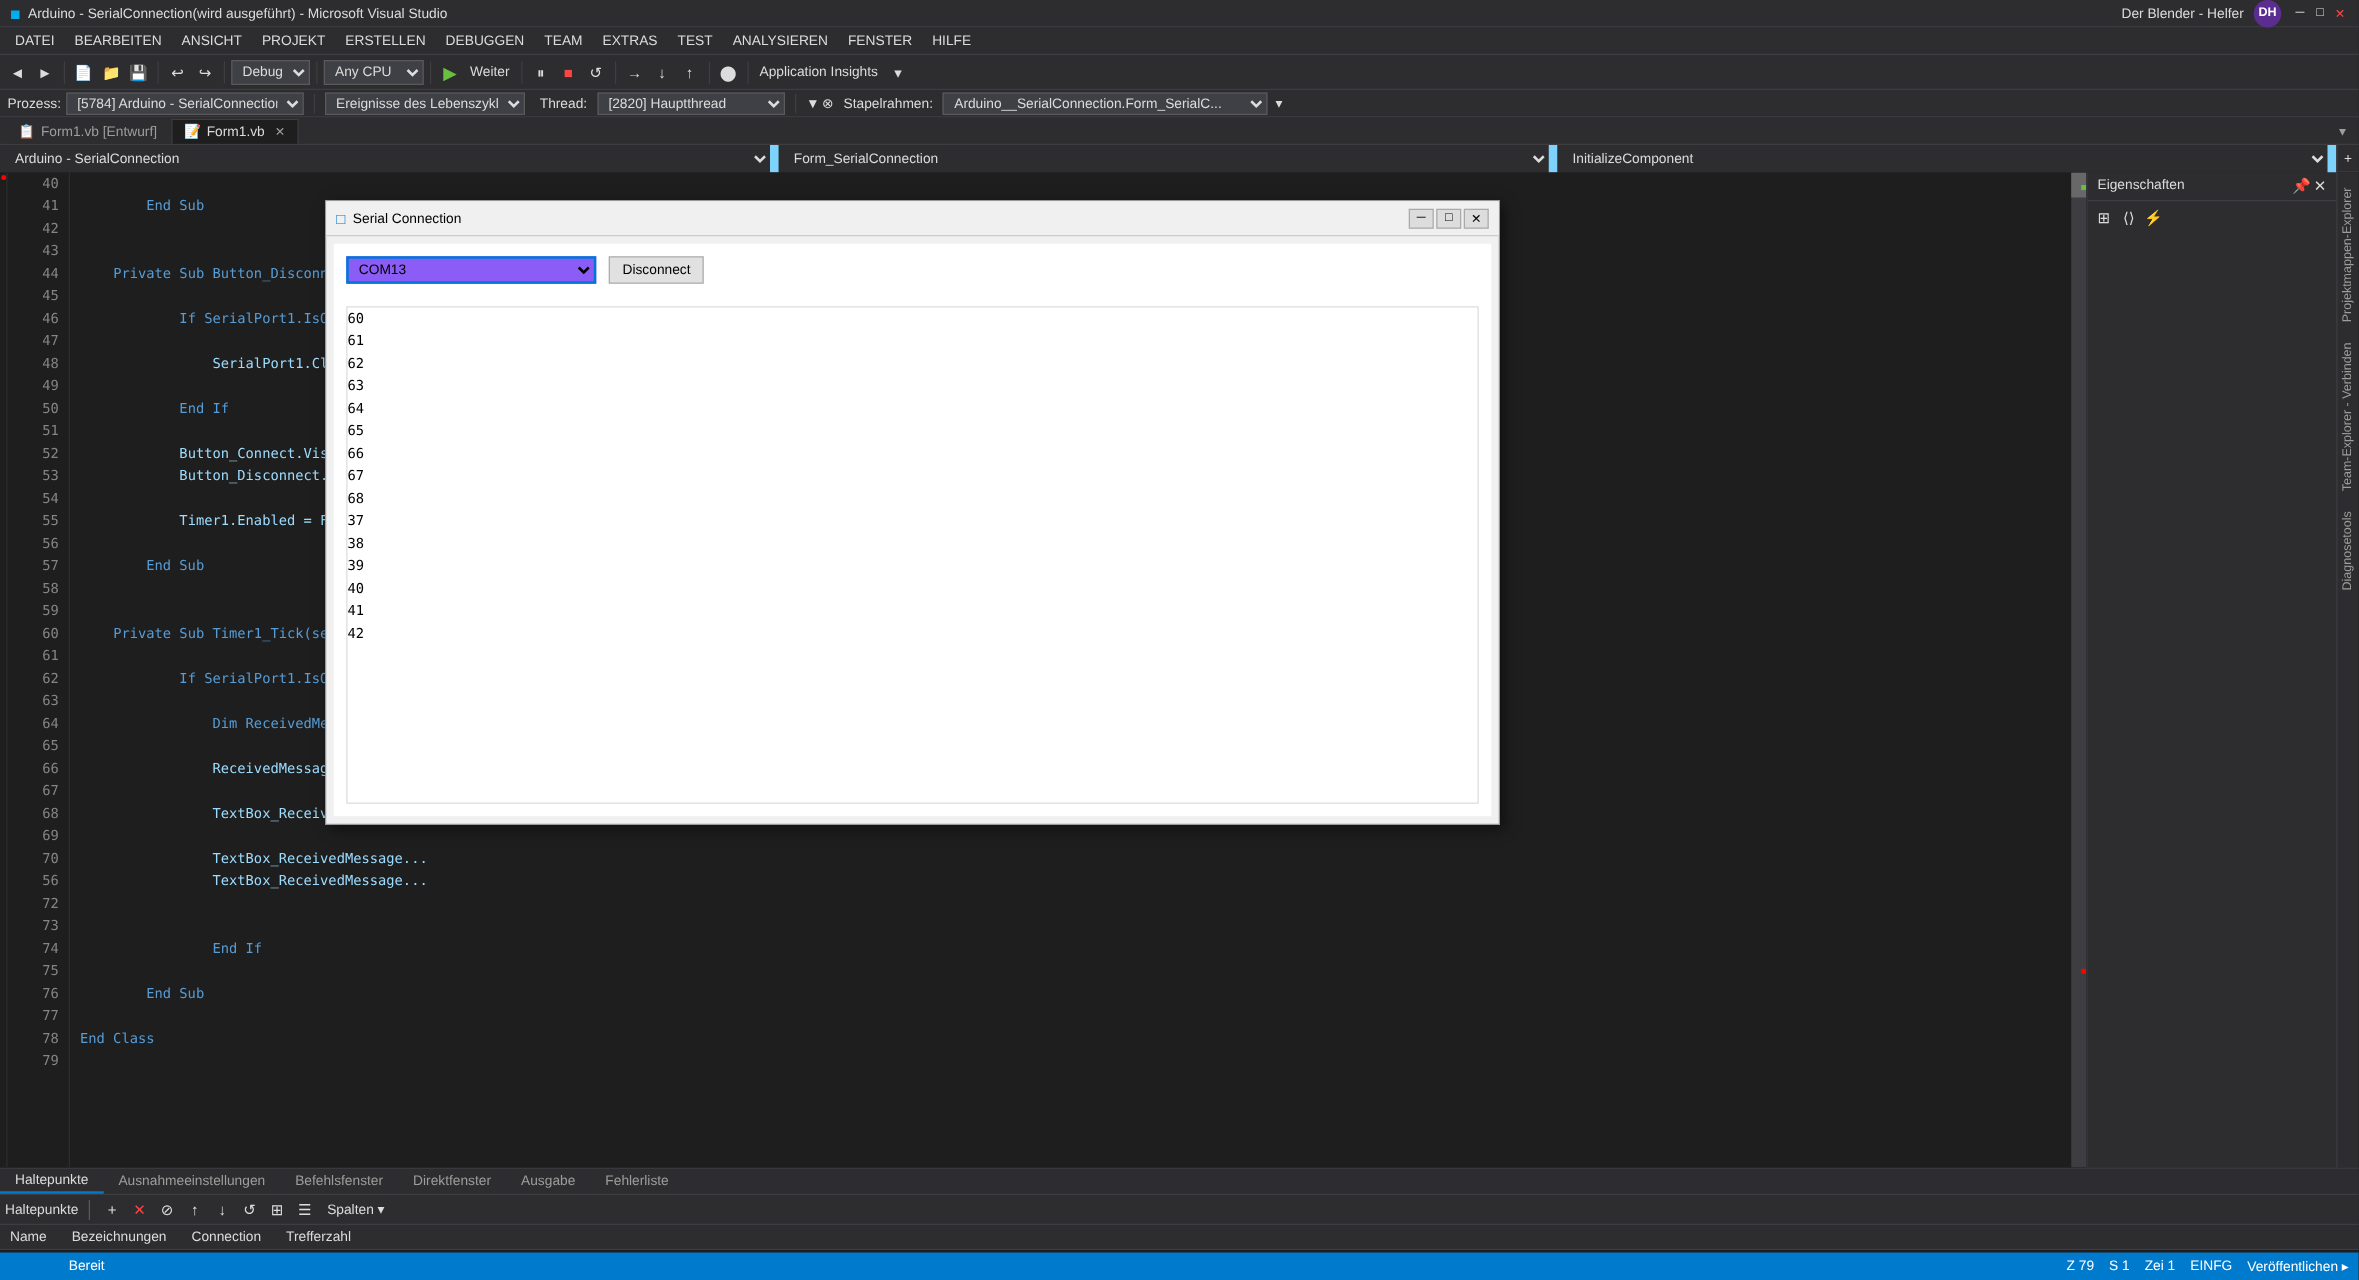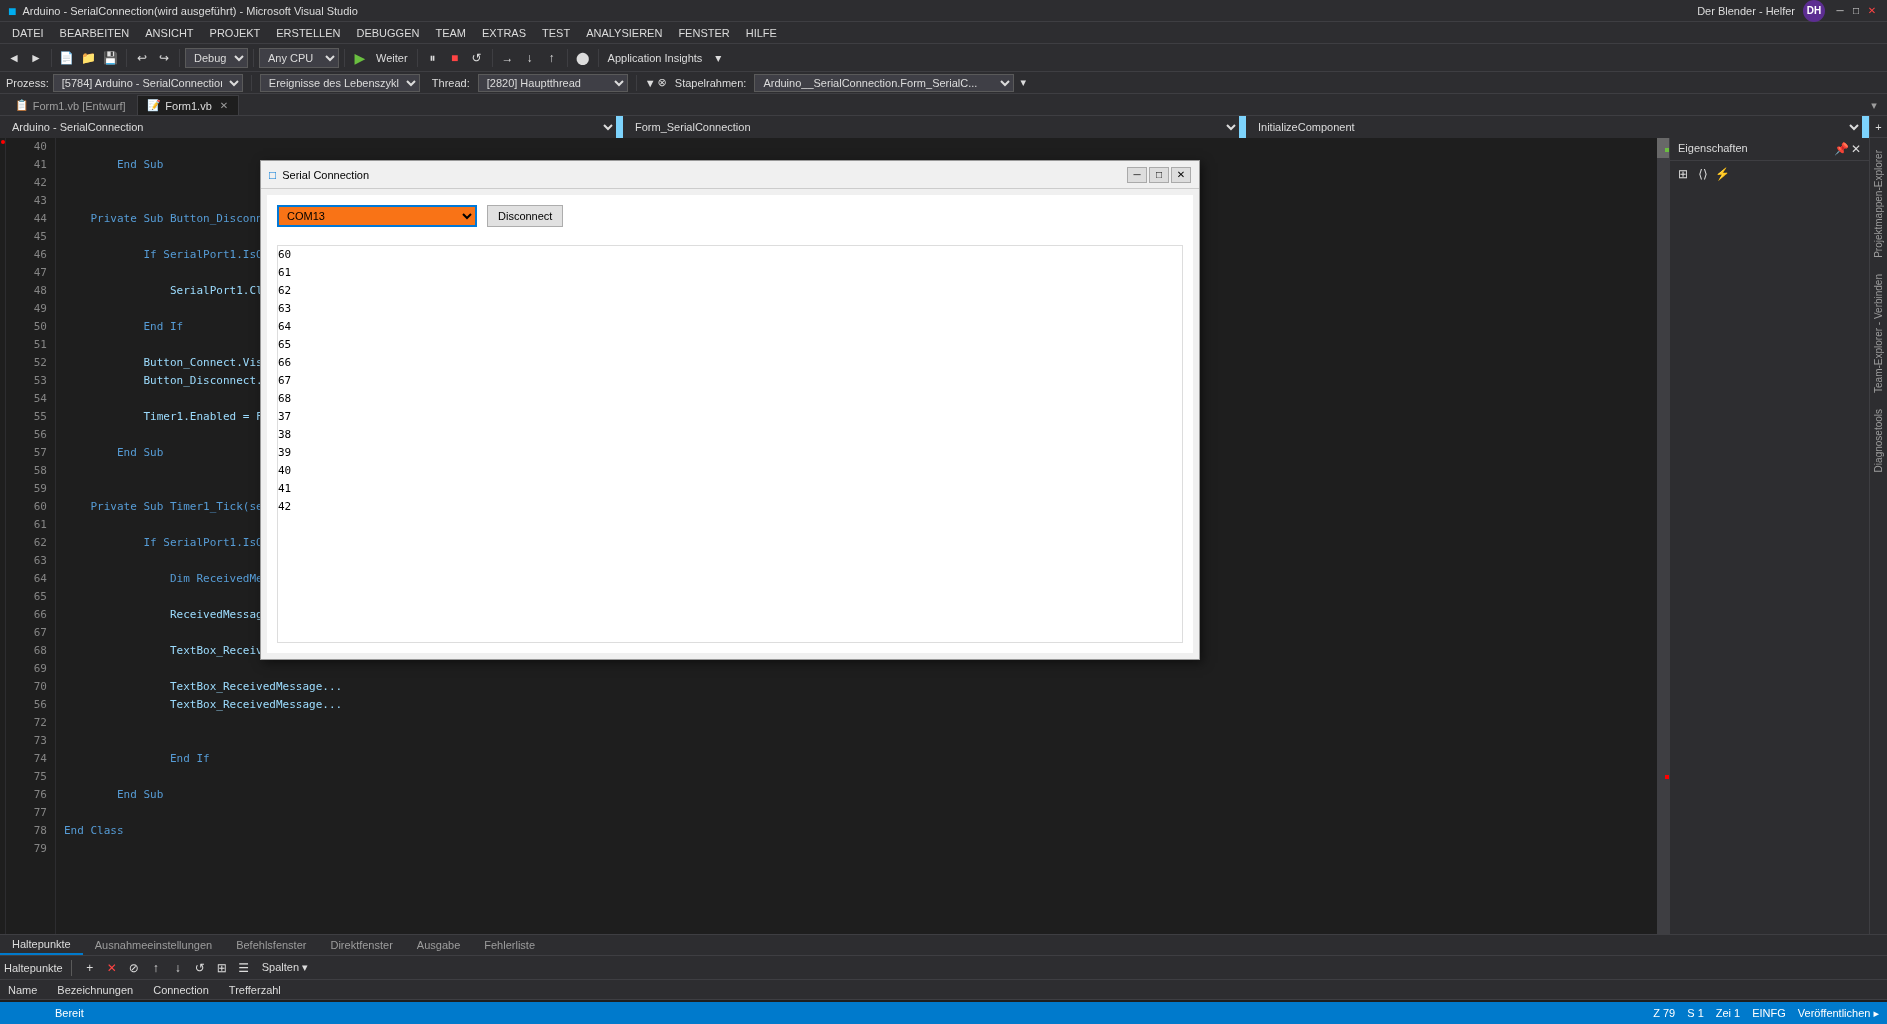--- a/index.html
+++ b/index.html
@@ -355,21 +355,21 @@
       margin-bottom: 10px;
     }
     .modal-controls-row {
       display: flex;
       align-items: center;
       gap: 10px;
       margin-bottom: 10px;
     }
     .com-select {
       border: 2px solid #0078d7;
-      background: #f97316;
+      background: #8b5cf6;
       font-size: 11px;
       height: 22px;
       padding: 0 4px;
       width: 200px;
       color: #000;
     }
     .disconnect-btn {
       background: #e1e1e1;
       border: 1px solid #adadad;
       font-size: 11px;

